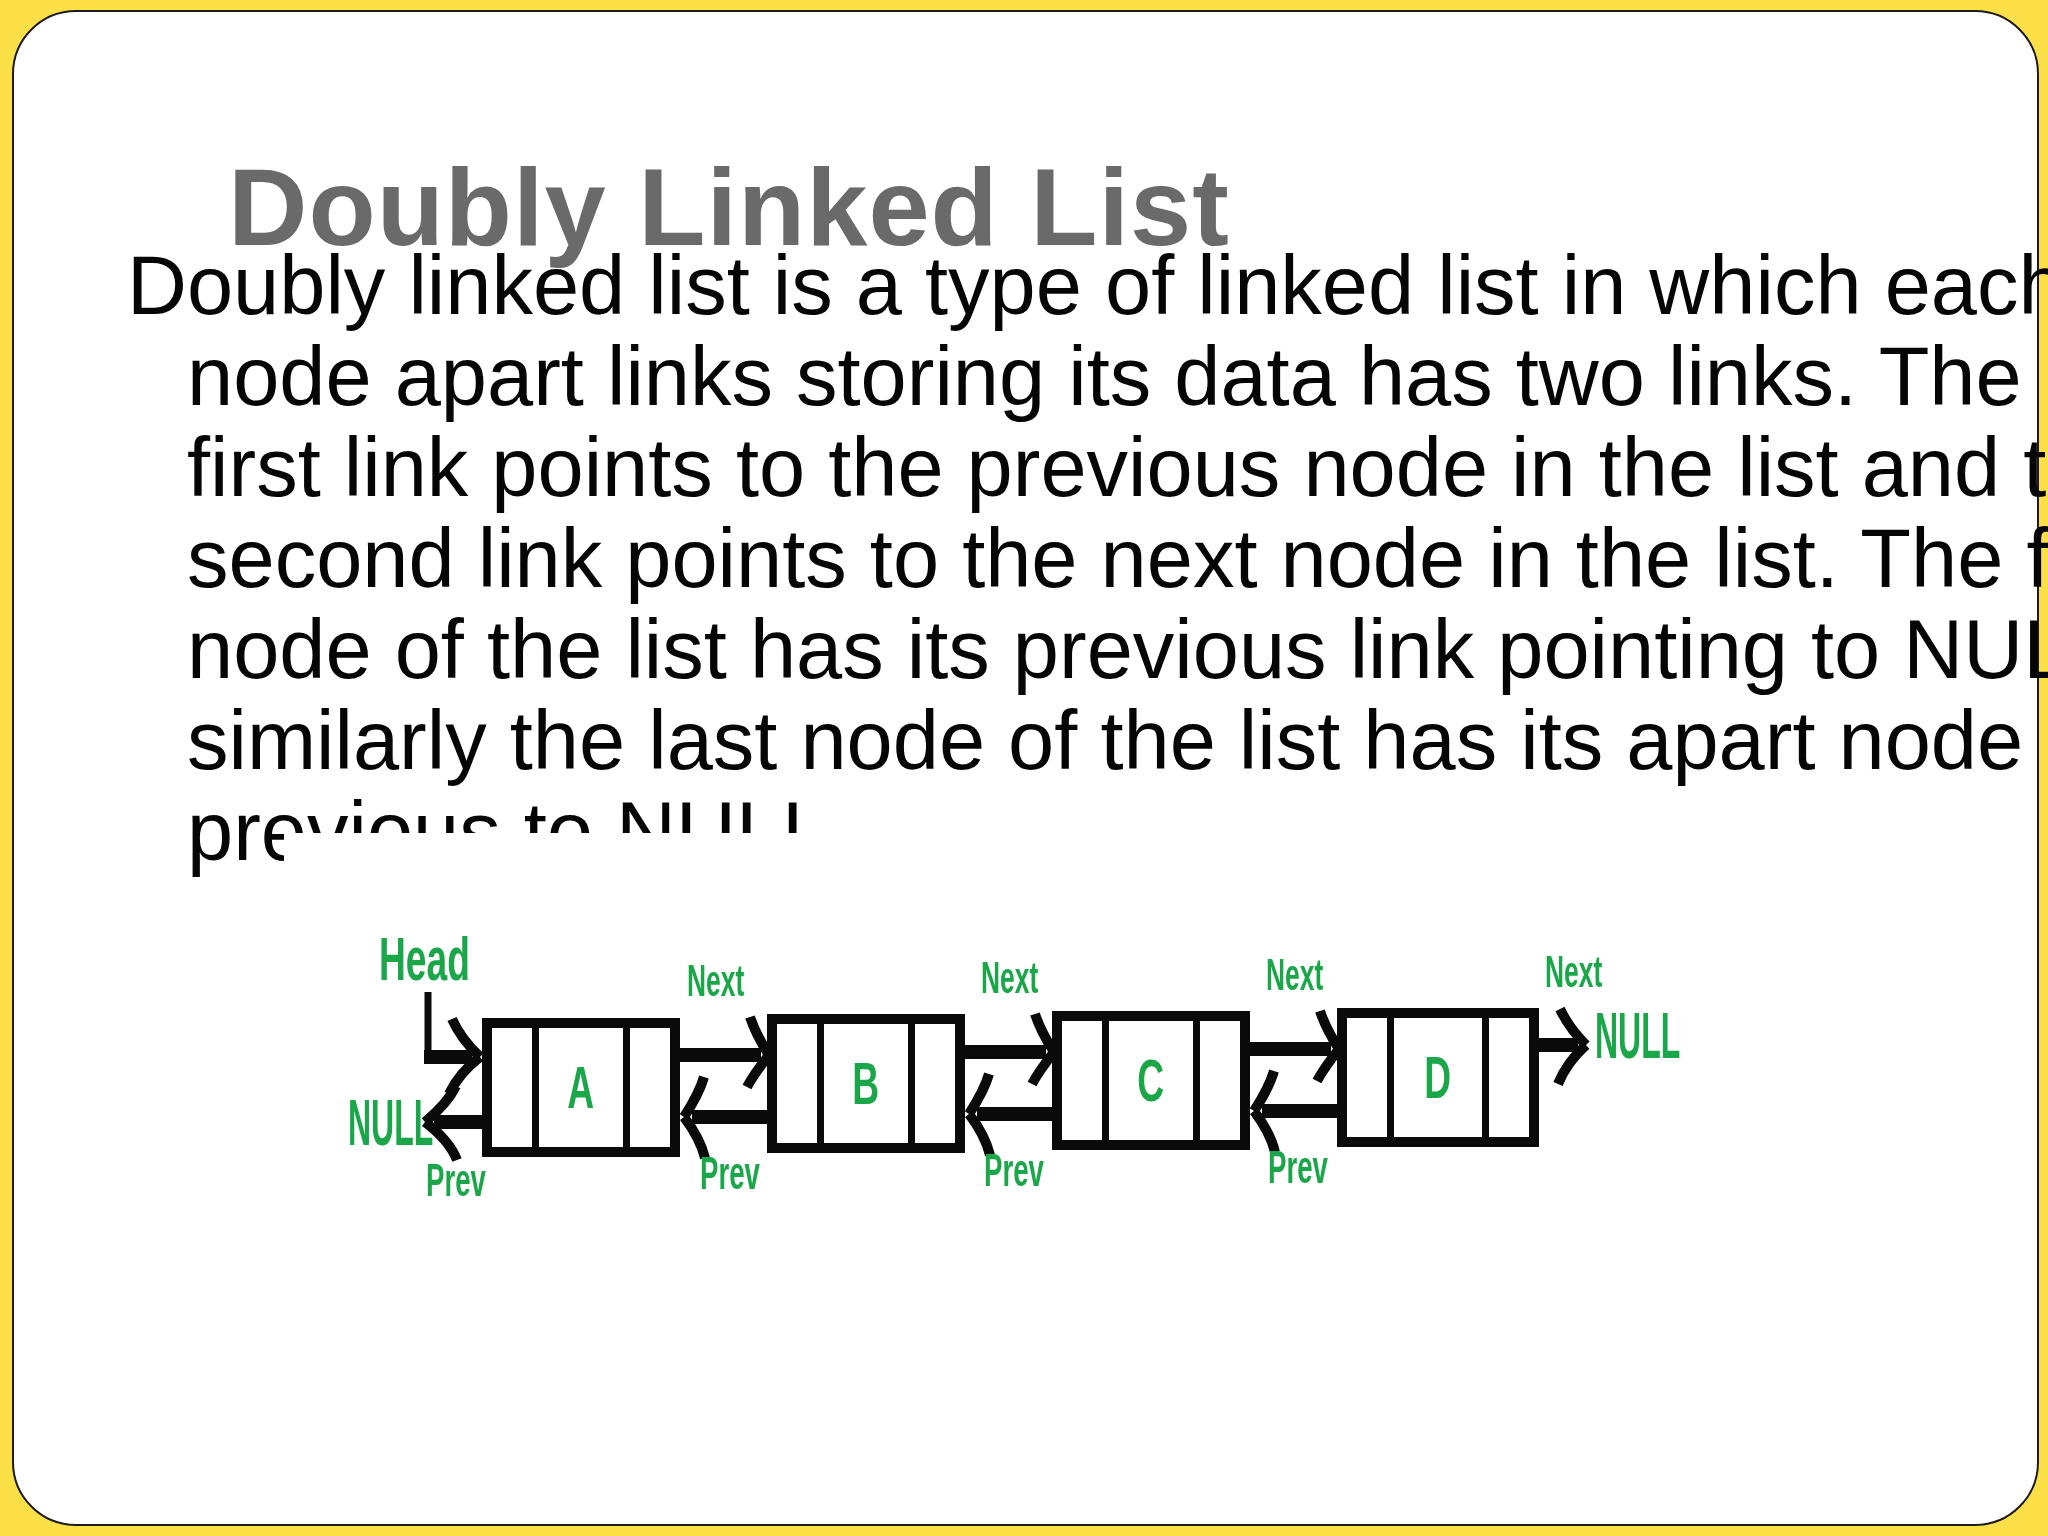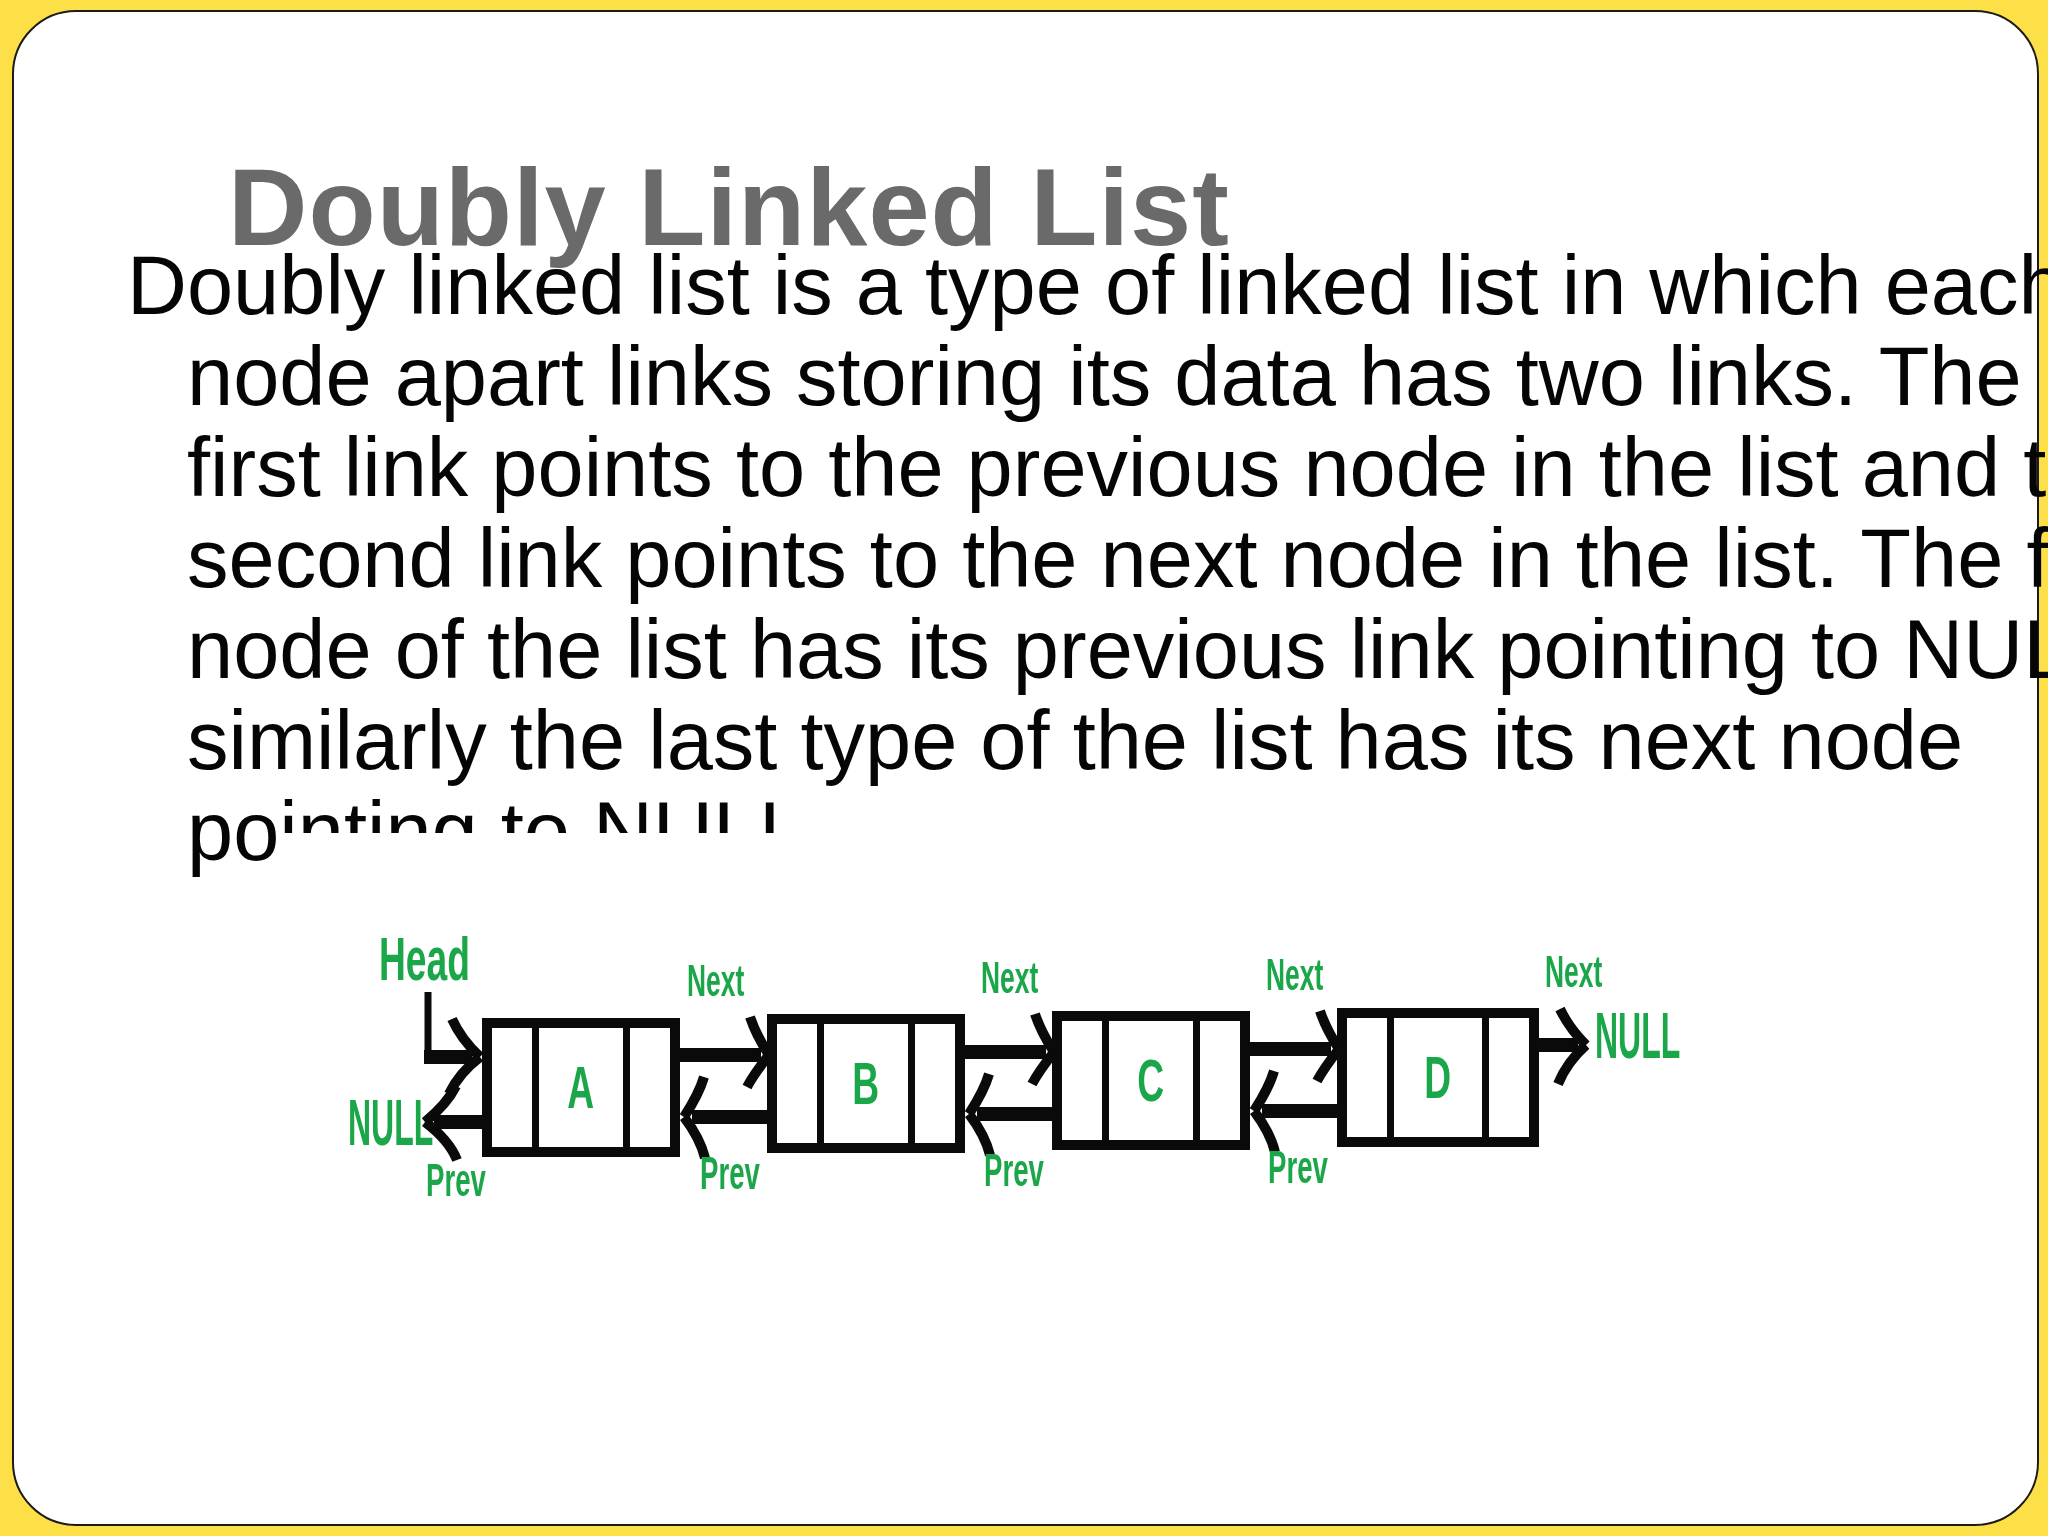--- a/index.html
+++ b/index.html
@@ -56,22 +56,22 @@
   <div class="slide-frame"></div>
 
   <h1 class="slide-title">Doubly Linked List</h1>
 
   <div class="body-text">
     <div class="body-line first" style="top:240px">Doubly linked list is a type of linked list in which each</div>
     <div class="body-line" style="top:331px">node apart links storing its data has two links. The</div>
     <div class="body-line" style="top:422px">first link points to the previous node in the list and the</div>
     <div class="body-line" style="top:513px">second link points to the next node in the list. The first</div>
     <div class="body-line" style="top:604px">node of the list has its previous link pointing to NULL</div>
-    <div class="body-line" style="top:695px">similarly the last type of the list has its next node</div>
-    <div class="body-line" style="top:786px">pointing to NULL</div>
+    <div class="body-line" style="top:695px">similarly the last node of the list has its apart node</div>
+    <div class="body-line" style="top:786px">previous to NULL</div>
   </div>
 
   <div class="diagram">
 
     <svg width="1470" height="467" viewBox="0 0 1470 467">
 
       <g>
         <path class="arrow-stroke" d="M144,159 V224" stroke-width="7"></path>
         <path class="arrow-stroke" d="M140,224 H188" stroke-width="14"></path>
         <path class="arrow-stroke" d="M196,224 Q177,206 168,186" stroke-width="10"></path>

